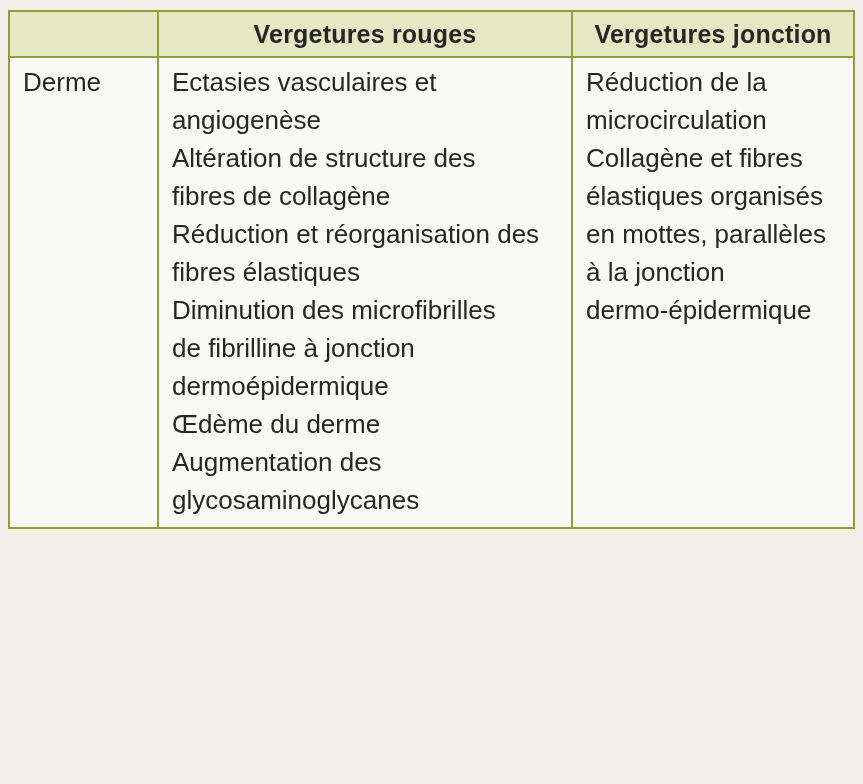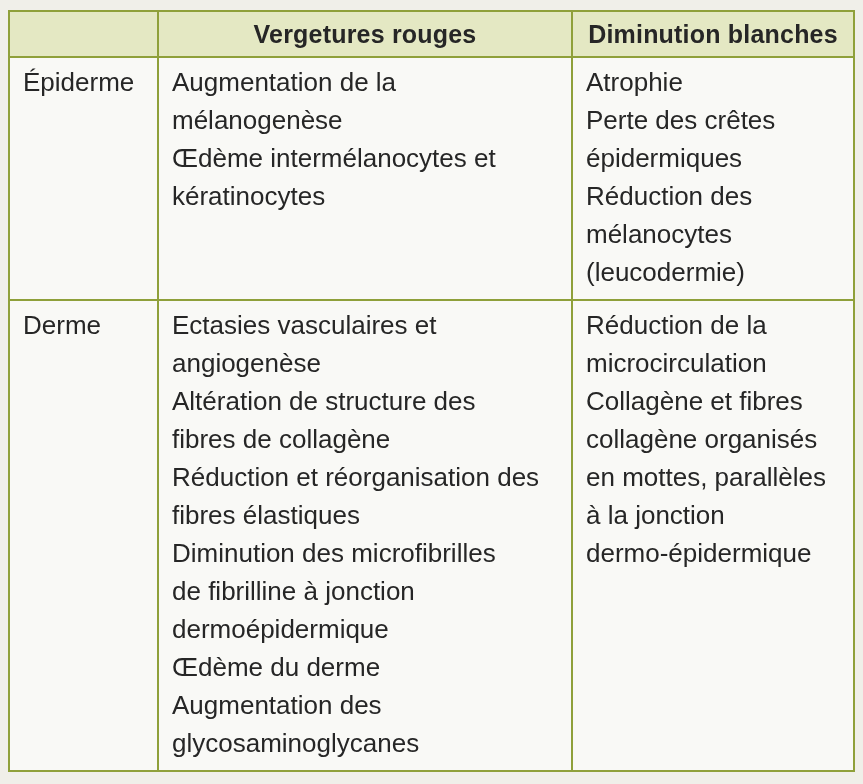--- a/index.html
+++ b/index.html
@@ -64,54 +64,41 @@
   <table class="vergetures">
     <colgroup>
       <col class="c1">
         <col class="c2">
         <col class="c3">
     </colgroup>
     <thead>
       <tr>
         <th></th>
         <th>Vergetures rouges</th>
-        <th>Diminution blanches</th>
+        <th>Vergetures jonction</th>
       </tr>
     </thead>
     <tbody>
-      <tr class="row-epiderme">
-        <td class="row-label">Épiderme</td>
-        <td>Augmentation de la
-mélanogenèse
-Œdème intermélanocytes et
-kératinocytes</td>
-        <td>Atrophie
-Perte des crêtes
-épidermiques
-Réduction des
-mélanocytes
-(leucodermie)</td>
-      </tr>
       <tr class="row-derme">
         <td class="row-label">Derme</td>
         <td>Ectasies vasculaires et
 angiogenèse
 Altération de structure des
 fibres de collagène
 Réduction et réorganisation des
 fibres élastiques
 Diminution des microfibrilles
 de fibrilline à jonction
 dermoépidermique
 Œdème du derme
 Augmentation des
 glycosaminoglycanes</td>
         <td>Réduction de la
 microcirculation
 Collagène et fibres
-collagène organisés
+élastiques organisés
 en mottes, parallèles
 à la jonction
 dermo-épidermique</td>
       </tr>
     </tbody>
   </table>
 </div>
 
 </body></html>

